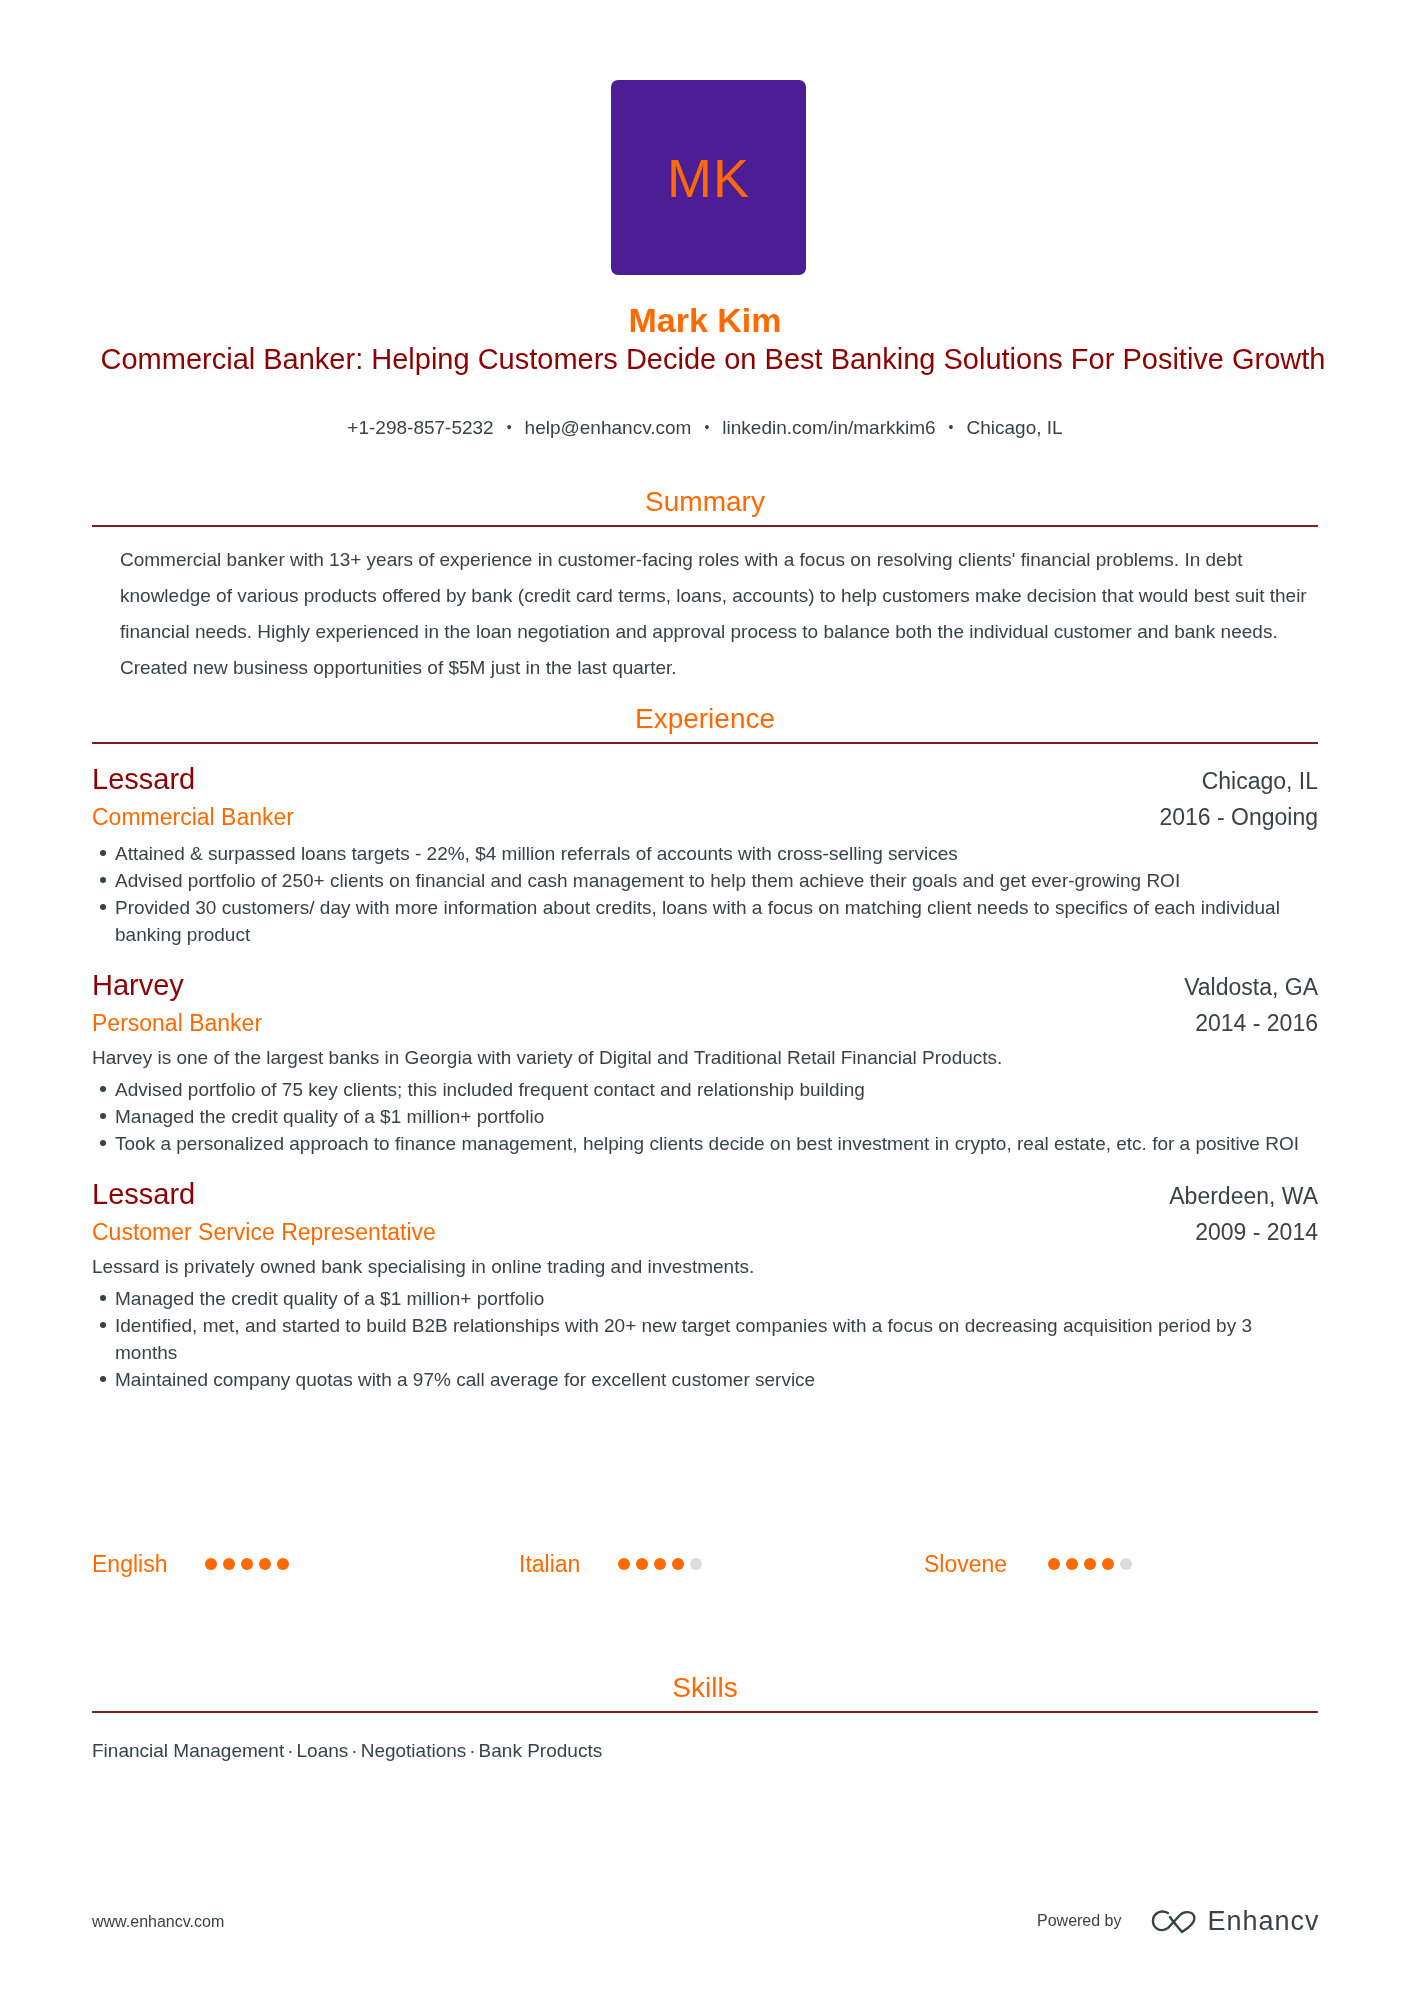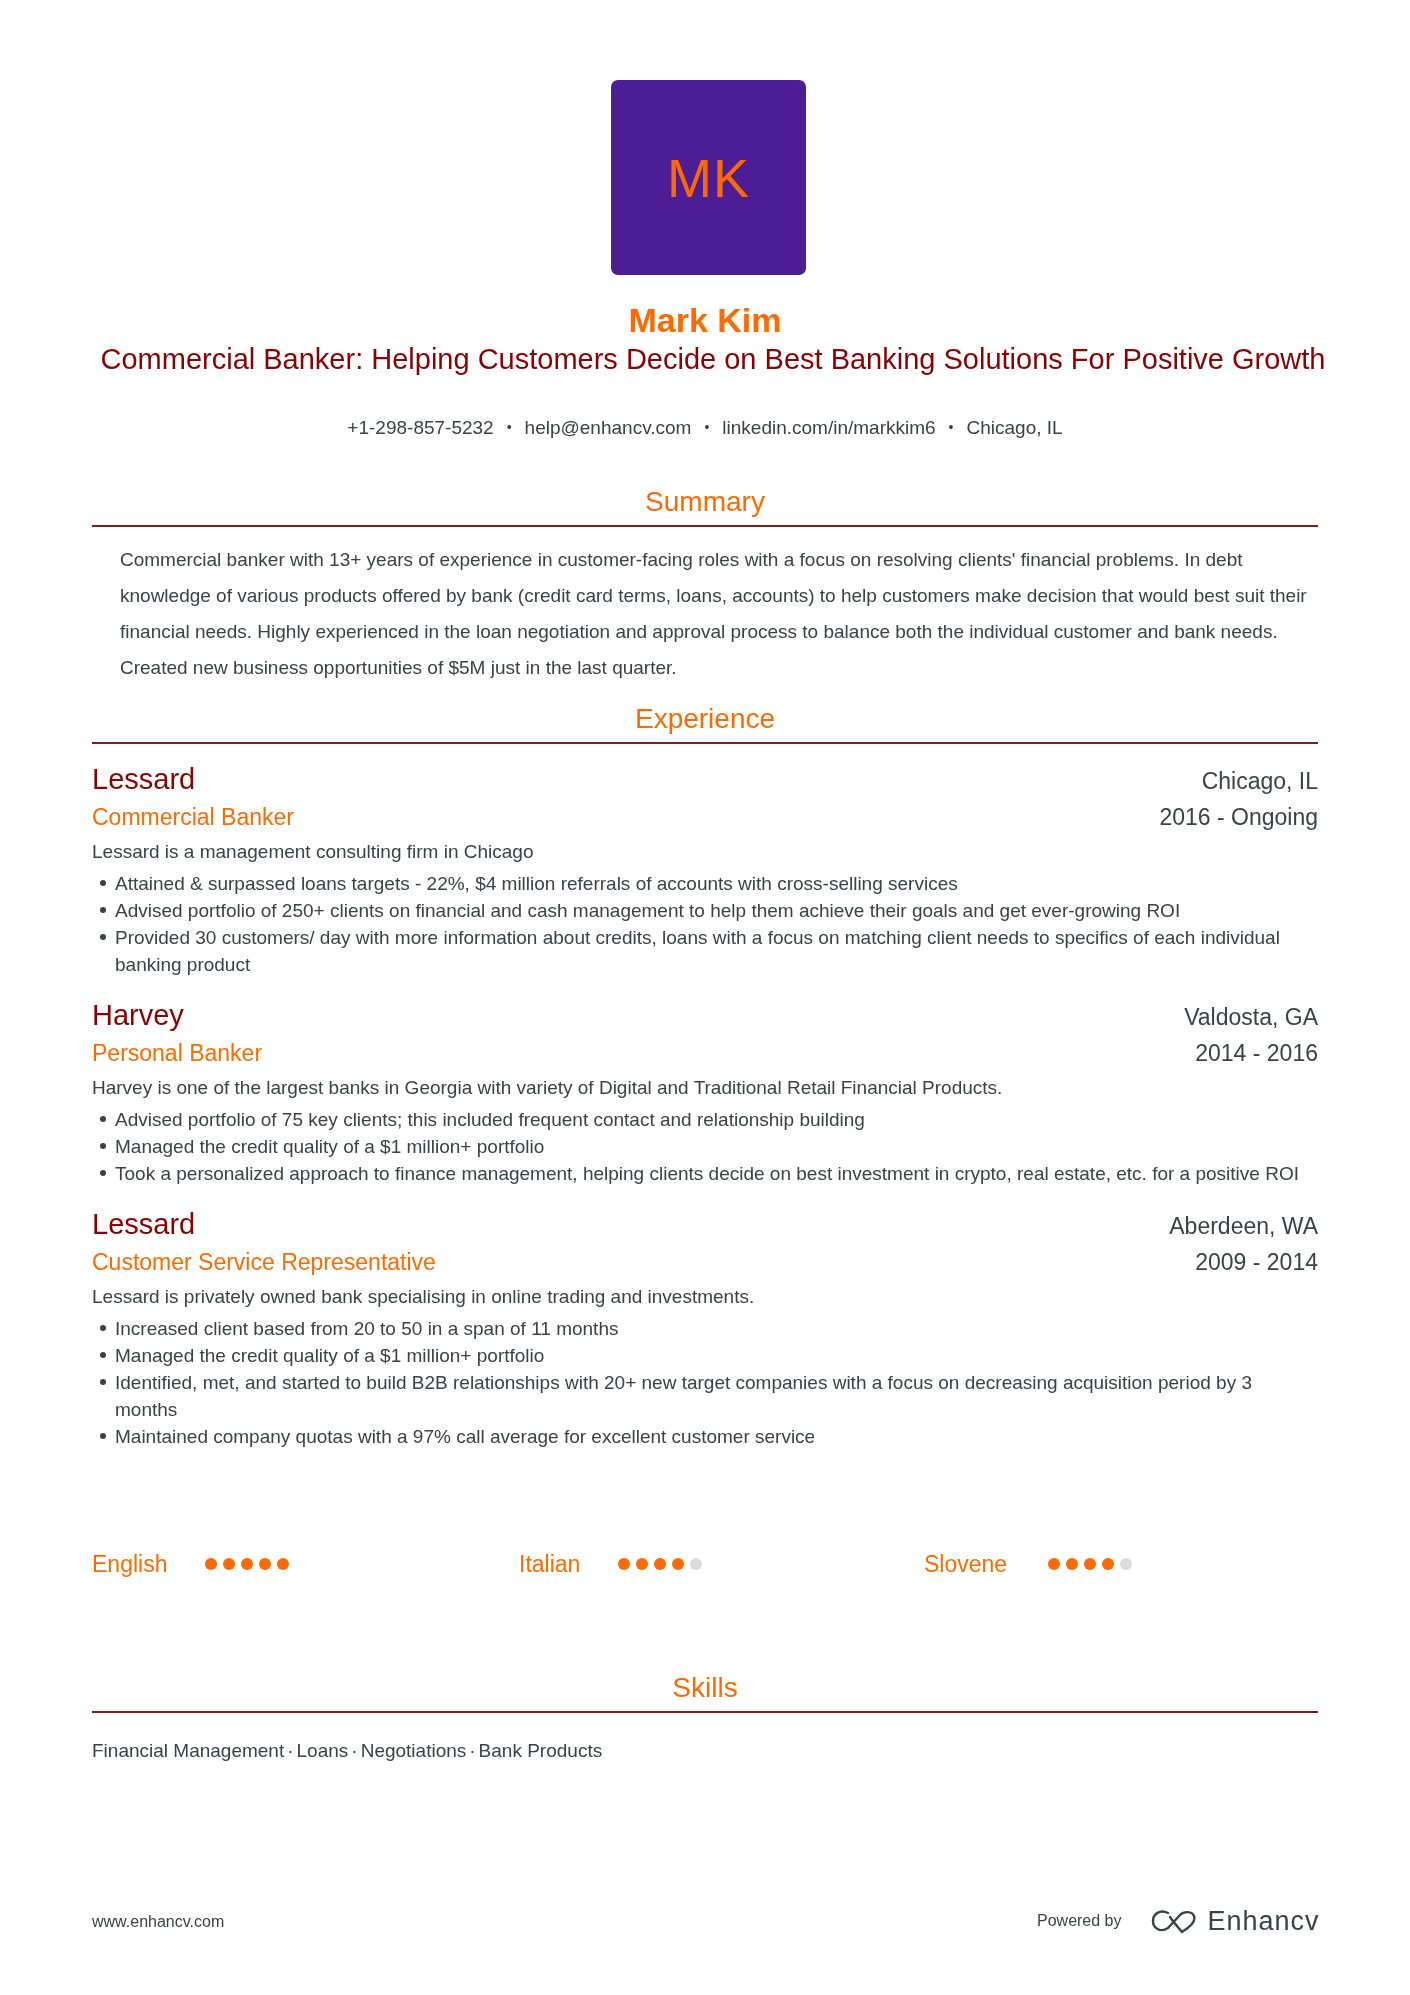--- a/index.html
+++ b/index.html
@@ -100,21 +100,20 @@
 
   <div class="job" style="margin-top:16px;">
     <div class="job-row">
       <span class="company">Lessard</span>
       <span class="location">Chicago, IL</span>
     </div>
     <div class="job-row">
       <span class="role">Commercial Banker</span>
       <span class="dates">2016 - Ongoing</span>
     </div>
-    <div class="job-desc">Lessard is a management consulting firm in Chicago</div>
     <ul class="bullets">
       <li>Attained &amp; surpassed loans targets - 22%, $4 million referrals of accounts with cross-selling services</li>
       <li>Advised portfolio of 250+ clients on financial and cash management to help them achieve their goals and get ever-growing ROI</li>
       <li>Provided 30 customers/ day with more information about credits, loans with a focus on matching client needs to specifics of each individual banking product</li>
     </ul>
   </div>
 
   <div class="job" style="margin-top:18px;">
     <div class="job-row">
       <span class="company">Harvey</span>
@@ -136,21 +135,20 @@
     <div class="job-row">
       <span class="company">Lessard</span>
       <span class="location">Aberdeen, WA</span>
     </div>
     <div class="job-row">
       <span class="role">Customer Service Representative</span>
       <span class="dates">2009 - 2014</span>
     </div>
     <div class="job-desc">Lessard is privately owned bank specialising in online trading and investments.</div>
     <ul class="bullets">
-      <li>Increased client based from 20 to 50 in a span of 11 months</li>
       <li>Managed the credit quality of a $1 million+ portfolio</li>
       <li>Identified, met, and started to build B2B relationships with 20+ new target companies with a focus on decreasing acquisition period by 3 months</li>
       <li>Maintained company quotas with a 97% call average for excellent customer service</li>
     </ul>
   </div>
 </div>
 
 <div class="section" style="top:1533px;">
   <div class="langs">
     <div class="lang" style="left:0;">

